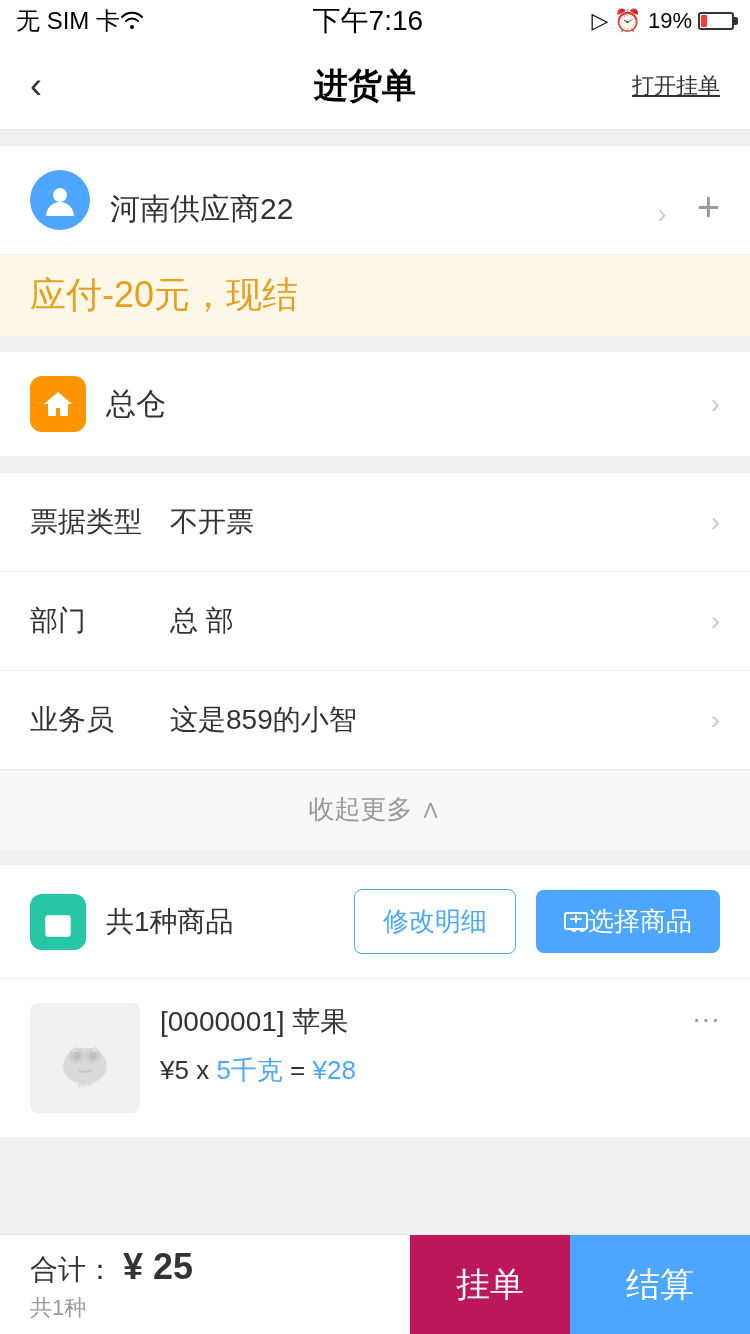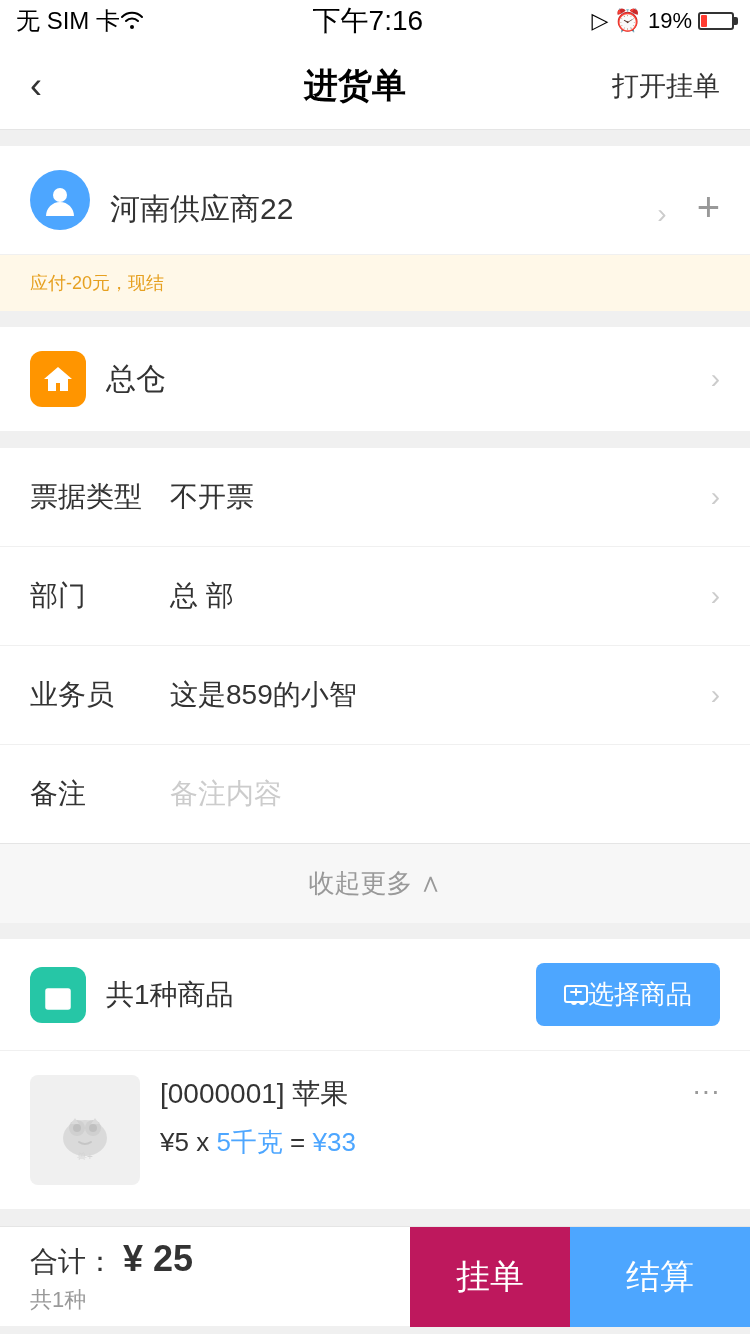--- a/index.html
+++ b/index.html
@@ -71,23 +71,24 @@
       cursor: pointer;
       width: 60px;
     }
     .nav-title {
       font-size: 34px;
       font-weight: 600;
       color: #000;
       margin-left: 8px;
     }
     .nav-action {
-      font-size: 27px;
-      color: #333;
-      cursor: pointer;
+      font-size: 22px;
+      color: #333;
+      cursor: pointer;
+      text-decoration: underline;
     }
 
     
     .section-gap {
       height: 16px;
       background: #f0f0f0;
     }
 
     
     .white-section {
@@ -128,21 +129,21 @@
       color: #999;
       font-size: 40px;
       font-weight: 300;
       cursor: pointer;
     }
 
     
     .notice-bar {
       background: #fff8e8;
       padding: 16px 30px;
-      font-size: 18px;
+      font-size: 36px;
       color: #e6a020;
     }
 
     
     .warehouse-row {
       display: flex;
       align-items: center;
       padding: 24px 30px;
       background: #fff;
     }
@@ -286,21 +287,21 @@
     }
     .product-more {
       color: #999;
       font-size: 28px;
       cursor: pointer;
     }
 
     
     .bottom-bar {
       position: fixed;
-      bottom: 8px;
+      bottom: 0;
       left: 0;
       width: 750px;
       height: 100px;
       display: flex;
       align-items: center;
       background: #fff;
       border-top: 1px solid #e5e5e5;
     }
     .total-section {
       flex: 1;
@@ -420,40 +421,37 @@
     <div class="form-row">
       <span class="form-label">部门</span>
       <span class="form-value">总 部</span>
       <span class="arrow-right">›</span>
     </div>
     <div class="form-row">
       <span class="form-label">业务员</span>
       <span class="form-value">这是859的小智</span>
       <span class="arrow-right">›</span>
     </div>
-    <div class="form-row">
-      <span class="form-label">备注</span>
-      <span class="form-placeholder">备注内容</span>
-    </div>
   </div>
 
   <div class="collapse-bar">收起更多 ∧</div>
 
   <div class="section-gap"></div>
 
   <div class="white-section">
     <div class="product-header">
       <div class="product-icon">
         <svg viewBox="0 0 32 32">
           <rect x="4" y="10" width="24" height="20" rx="2" fill="#fff"></rect>
           <path d="M11 10V8a5 5 0 0110 0v2" stroke="#26c6a6" stroke-width="2" fill="none"></path>
           <rect x="4" y="10" width="24" height="20" rx="2" fill="none" stroke="#fff" stroke-width="1.5"></rect>
         </svg>
       </div>
       <span class="product-count">共1种商品</span>
+      <button class="btn-outline">修改明细</button>
       <button class="btn-primary">
         <svg width="24" height="24" viewBox="0 0 24 24" fill="none">
           <rect x="1" y="3" width="22" height="16" rx="2" stroke="#fff" stroke-width="2" fill="none"></rect>
           <path d="M8 19a2 2 0 104 0" stroke="#fff" stroke-width="2" fill="none"></path>
           <path d="M16 19a2 2 0 104 0" stroke="#fff" stroke-width="2" fill="none"></path>
           <path d="M7 9h10M12 6v6" stroke="#fff" stroke-width="2" stroke-linecap="round"></path>
         </svg>
         <span>选择商品</span>
       </button>
     </div>
@@ -476,21 +474,21 @@
         <div class="product-name">
           <span>[0000001]</span>
           <span> </span>
           <span>苹果</span>
         </div>
         <div class="product-price">
           <span>¥5</span>
           <span> x </span>
           <span class="highlight">5千克</span>
           <span> = </span>
-          <span class="highlight">¥33</span>
+          <span class="highlight">¥28</span>
         </div>
       </div>
       <div class="product-more">···</div>
     </div>
   </div>
 
   <div style="height:20px; background:#f0f0f0;"></div>
 
 </div>
 

